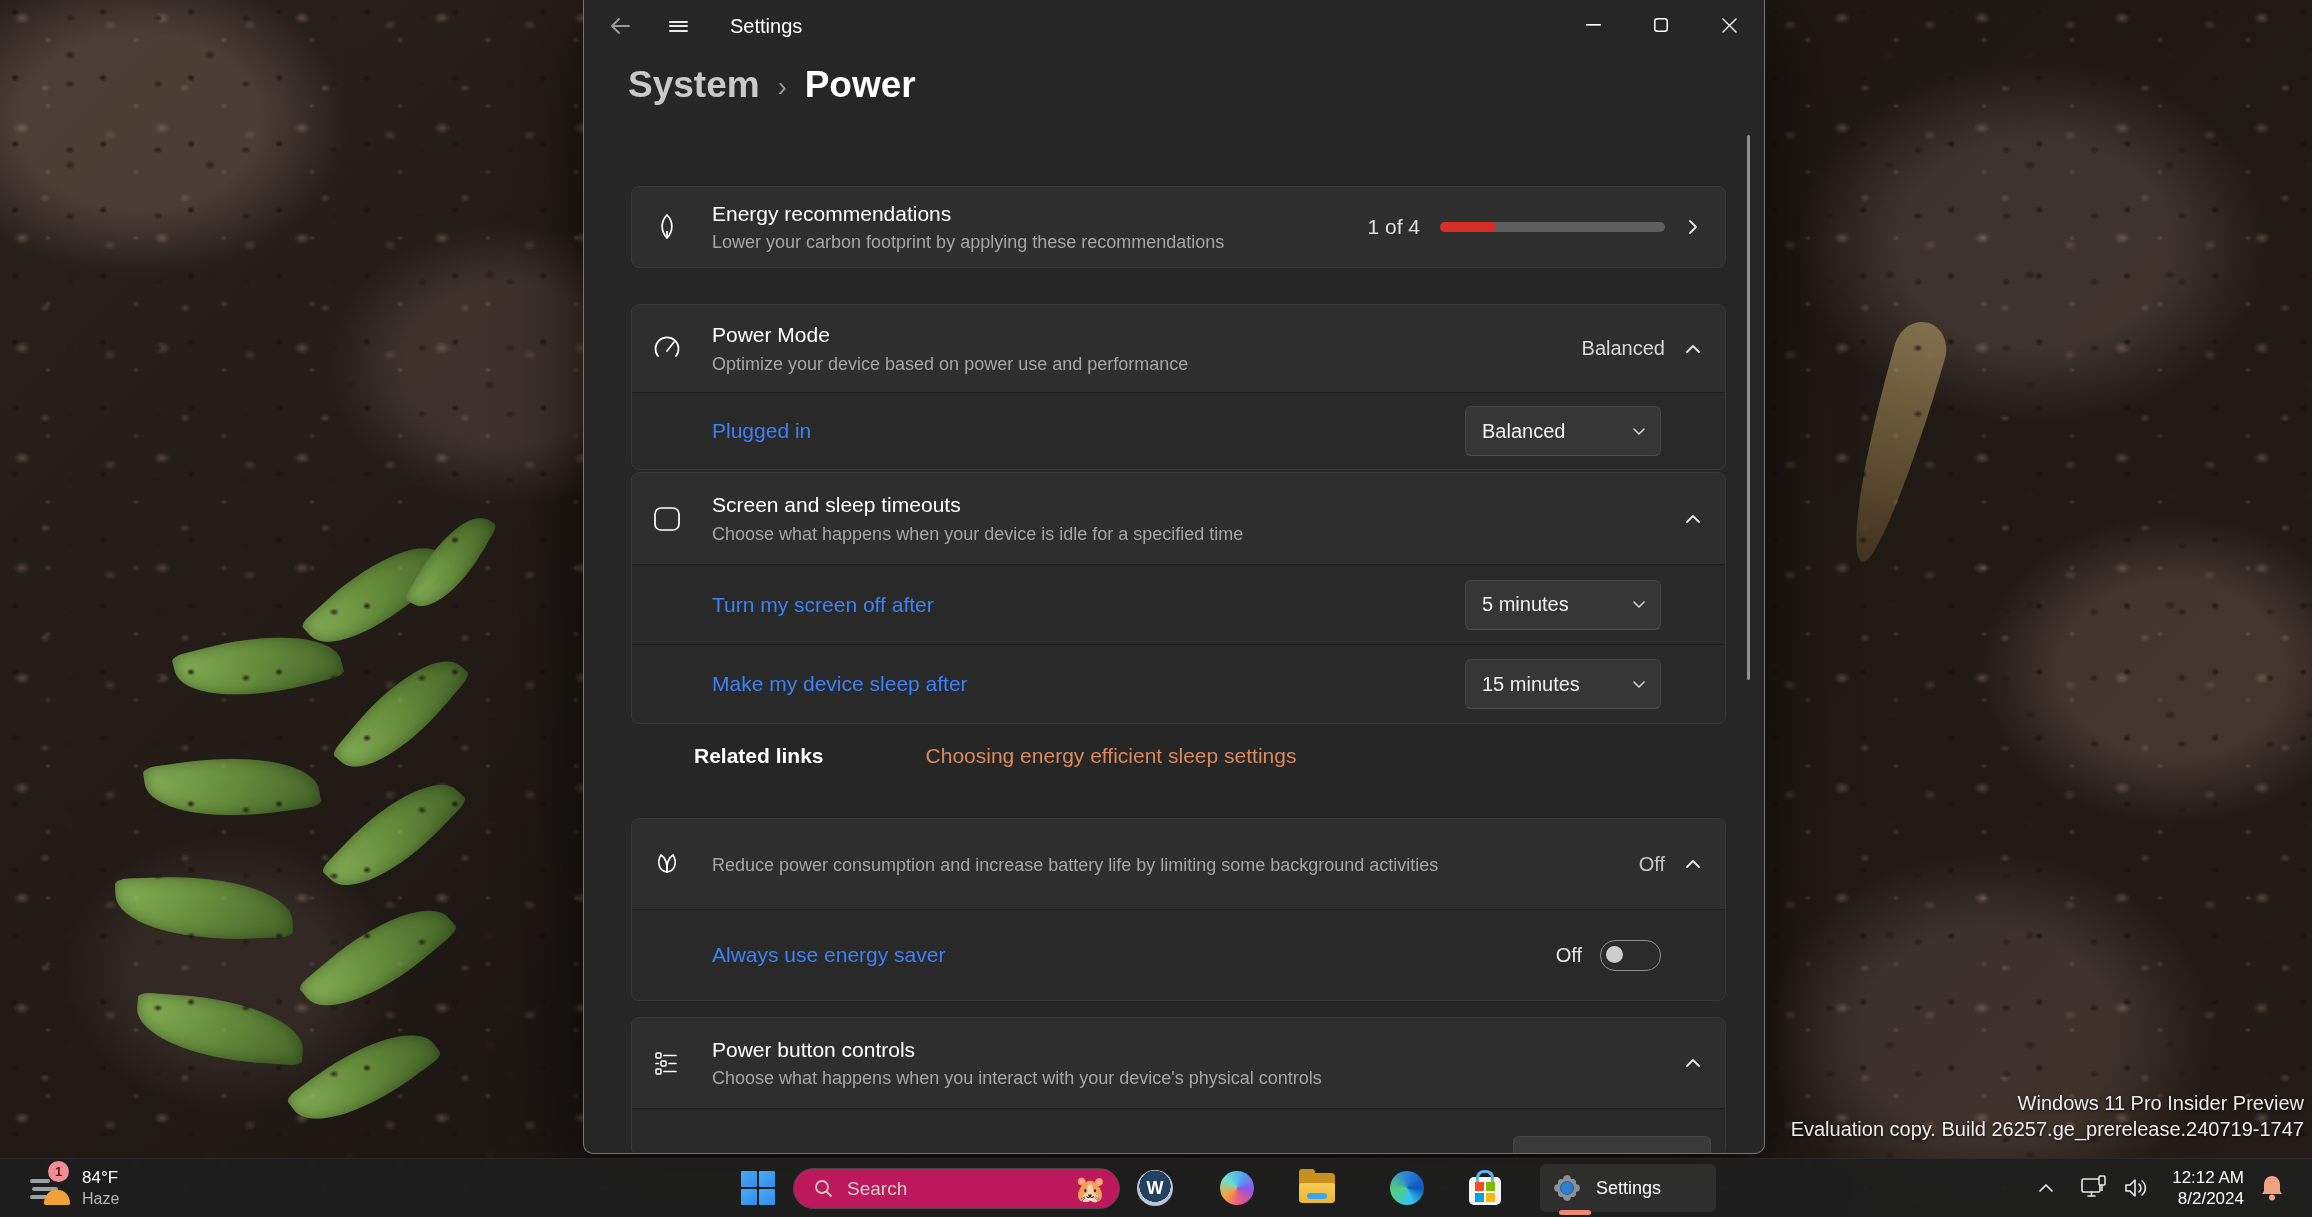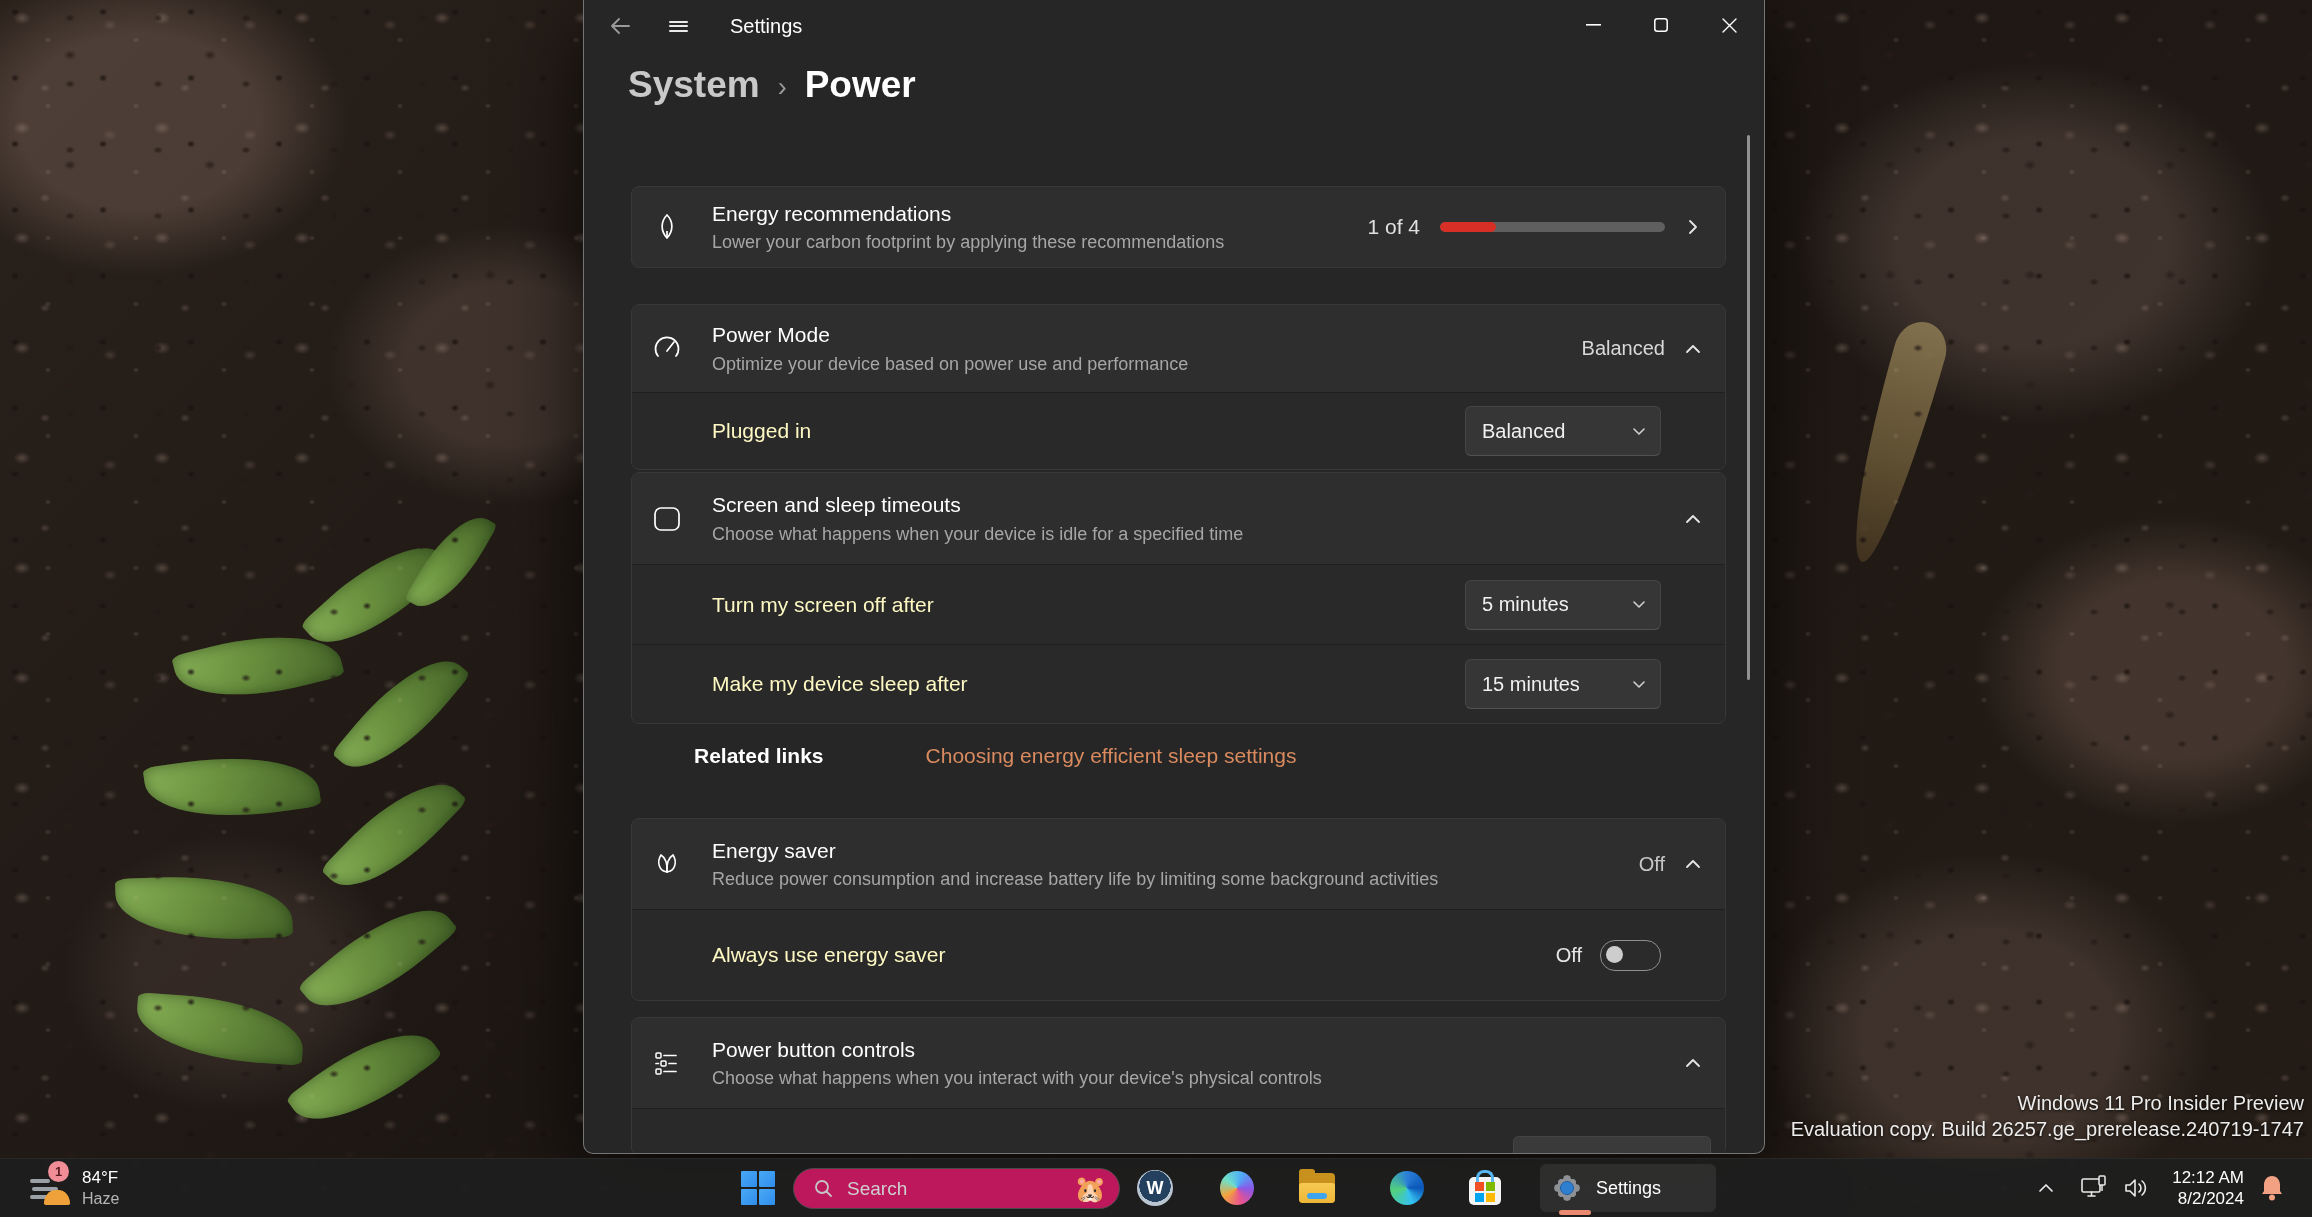--- a/index.html
+++ b/index.html
@@ -58,21 +58,21 @@
   
   .card,.group{position:absolute;left:47px;width:1095px;border-radius:8px;border:1px solid #383838;background:#2d2d2d;overflow:hidden;box-sizing:border-box;}
   .hdr{display:flex;align-items:center;padding:0 24px 0 20px;background:#2e2e2e;}
   .subrow{display:flex;align-items:center;padding:0 64px 0 80px;background:#292929;border-top:1px solid #1f1f1f;position:relative;}
   .row-icon{width:60px;display:flex;align-items:center;justify-content:flex-start;color:#fff;flex:0 0 60px;}
   .row-text{flex:1;min-width:0;}
   .row-title{font-size:21px;color:#ffffff;line-height:1.35;}
   .row-sub{font-size:18px;color:#a6a6a6;line-height:1.35;margin-top:2px;}
   .row-right{margin-left:auto;display:flex;align-items:center;gap:20px;}
   .hdr-value{font-size:20px;color:#d8d8d8;}
-  .subrow-label{font-size:21px;color:#fef9c3;}
+  .subrow-label{font-size:21px;color:#3b82f6;}
   .progress-label{font-size:21px;color:#e0e0e0;}
   .progress-track{width:225px;height:10px;border-radius:5px;background:#5f5f5f;overflow:hidden;}
   .progress-fill{height:100%;background:#d72f26;border-radius:5px;}
   .select{width:196px;height:50px;box-sizing:border-box;background:#363636;border:1px solid #454545;border-bottom-color:#515151;
     border-radius:6px;display:flex;align-items:center;padding:0 14px 0 16px;}
   .select-label{font-size:20px;color:#f0f0f0;flex:1;}
   .toggle-wrap{display:flex;align-items:center;gap:18px;}
   .toggle-state{font-size:20px;color:#e6e6e6;}
   .toggle{width:59px;height:29px;border:1px solid #8f8f8f;border-radius:15px;position:relative;background:#2b2b2b;}
   .toggle .knob{position:absolute;left:5px;top:5px;width:17px;height:17px;border-radius:50%;background:#cdcdcd;}
@@ -283,21 +283,20 @@
 
   <section class="group" style="top:818px;">
     <div class="hdr" style="height:90px;">
       <span class="row-icon">
         <svg class="glyph" width="30" height="30" viewBox="0 0 30 30">
             <path d="M9 6 C4.5 13 7 22 15 23 C15.5 15 14 9 9 6 Z" fill="none" stroke="#fff" stroke-width="1.6"></path>
             <path d="M21 6 C25.5 13 23 22 15 23 C14.5 15 16 9 21 6 Z" fill="none" stroke="#fff" stroke-width="1.6"></path>
           </svg>
       </span>
       <div class="row-text">
-        <div class="row-title">Energy saver</div>
         <div class="row-sub">Reduce power consumption and increase battery life by limiting some background activities</div>
       </div>
       <div class="row-right">
         <span class="hdr-value" style="color:#c7c7c7;">Off</span>
         <svg class="glyph" width="16" height="10" viewBox="0 0 16 10">
             <path d="M2 8 L8 2 L14 8" stroke="#e6e6e6" stroke-width="1.8" fill="none" stroke-linecap="round" stroke-linejoin="round"></path>
           </svg>
       </div>
     </div>
     <div class="subrow" style="height:90px;">

